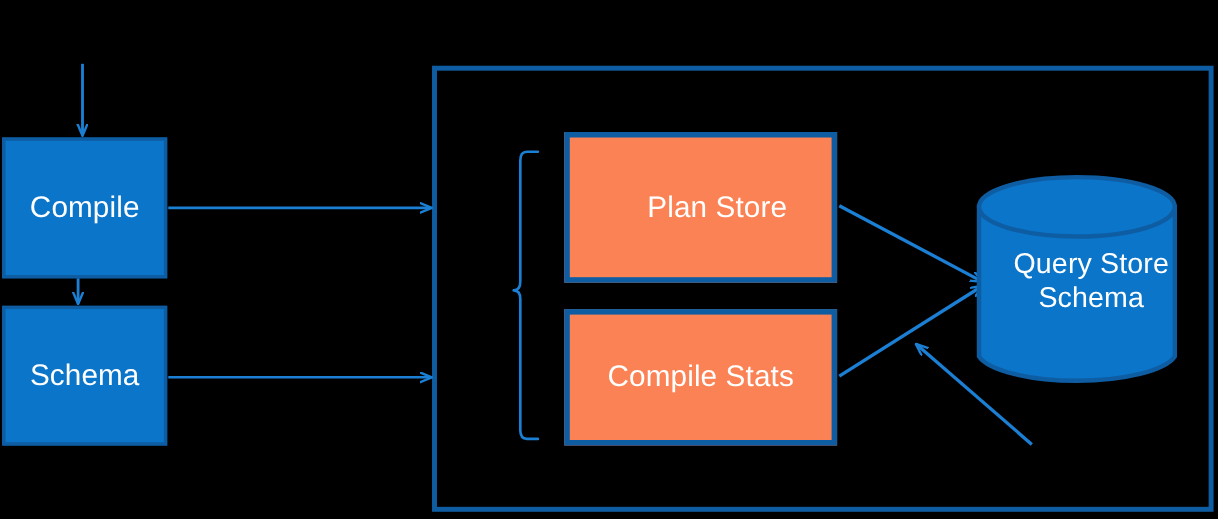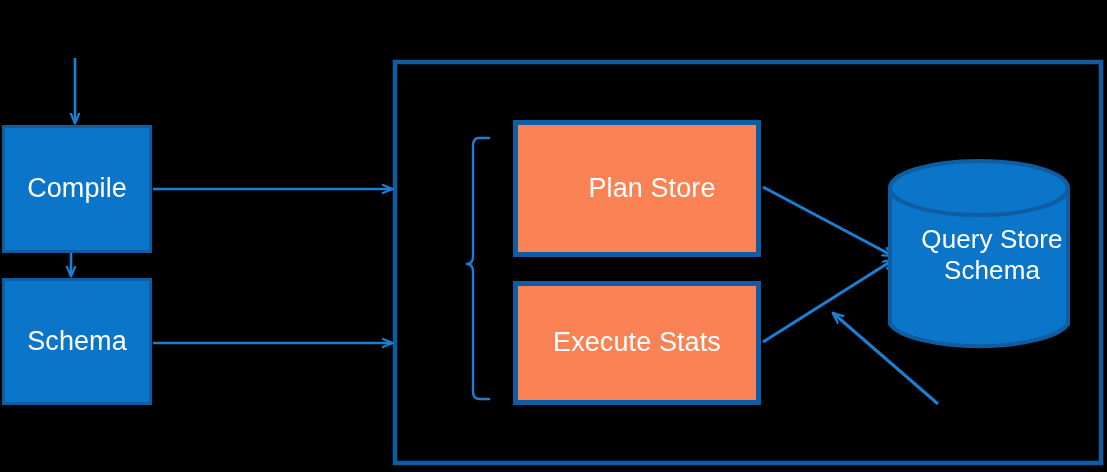--- a/index.html
+++ b/index.html
@@ -93,18 +93,18 @@
   <div class="box box-process" style="left:2px; top:125px; width:150px; height:128px;"></div>
   <div class="node-label" style="left:2px; top:125px; width:150px; height:128px;">Compile</div>
 
   <div class="box box-process" style="left:2px; top:278px; width:150px; height:127px;"></div>
   <div class="node-label" style="left:2px; top:278px; width:150px; height:127px;">Schema</div>
 
   <div class="box box-store" style="left:513px; top:120px; width:248px; height:137px;"></div>
   <div class="node-label" style="left:513px; top:120px; width:278px; height:137px;">Plan Store</div>
 
   <div class="box box-store" style="left:513px; top:281px; width:248px; height:124px;"></div>
-  <div class="node-label" style="left:513px; top:281px; width:248px; height:124px;">Execute Stats</div>
+  <div class="node-label" style="left:513px; top:281px; width:248px; height:124px;">Compile Stats</div>
 
   <div class="node-label cyl-label" style="left:888px; top:196px; width:208px; height:118px;">Query Store
 Schema</div>
 
 </div>
 
 </body></html>

